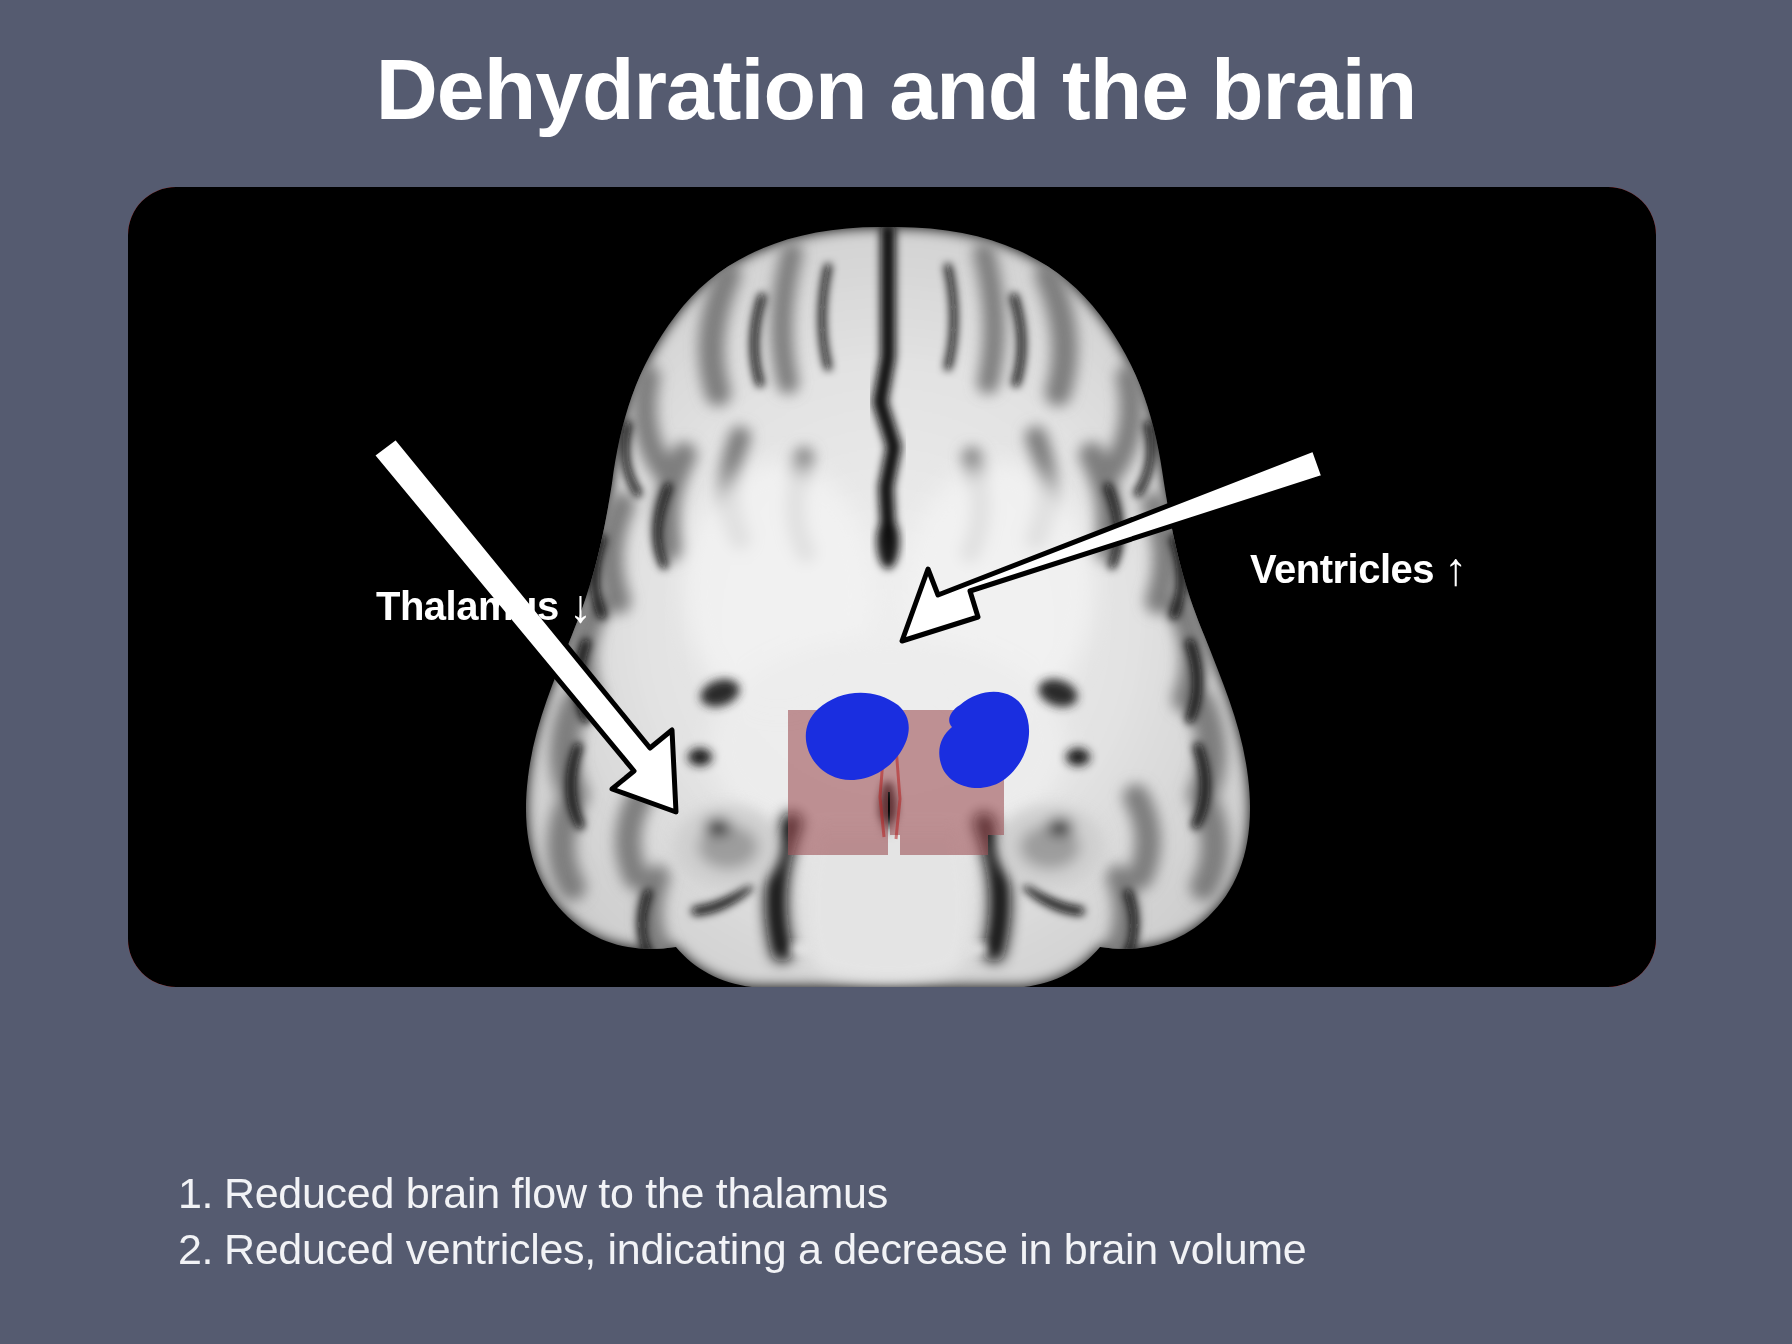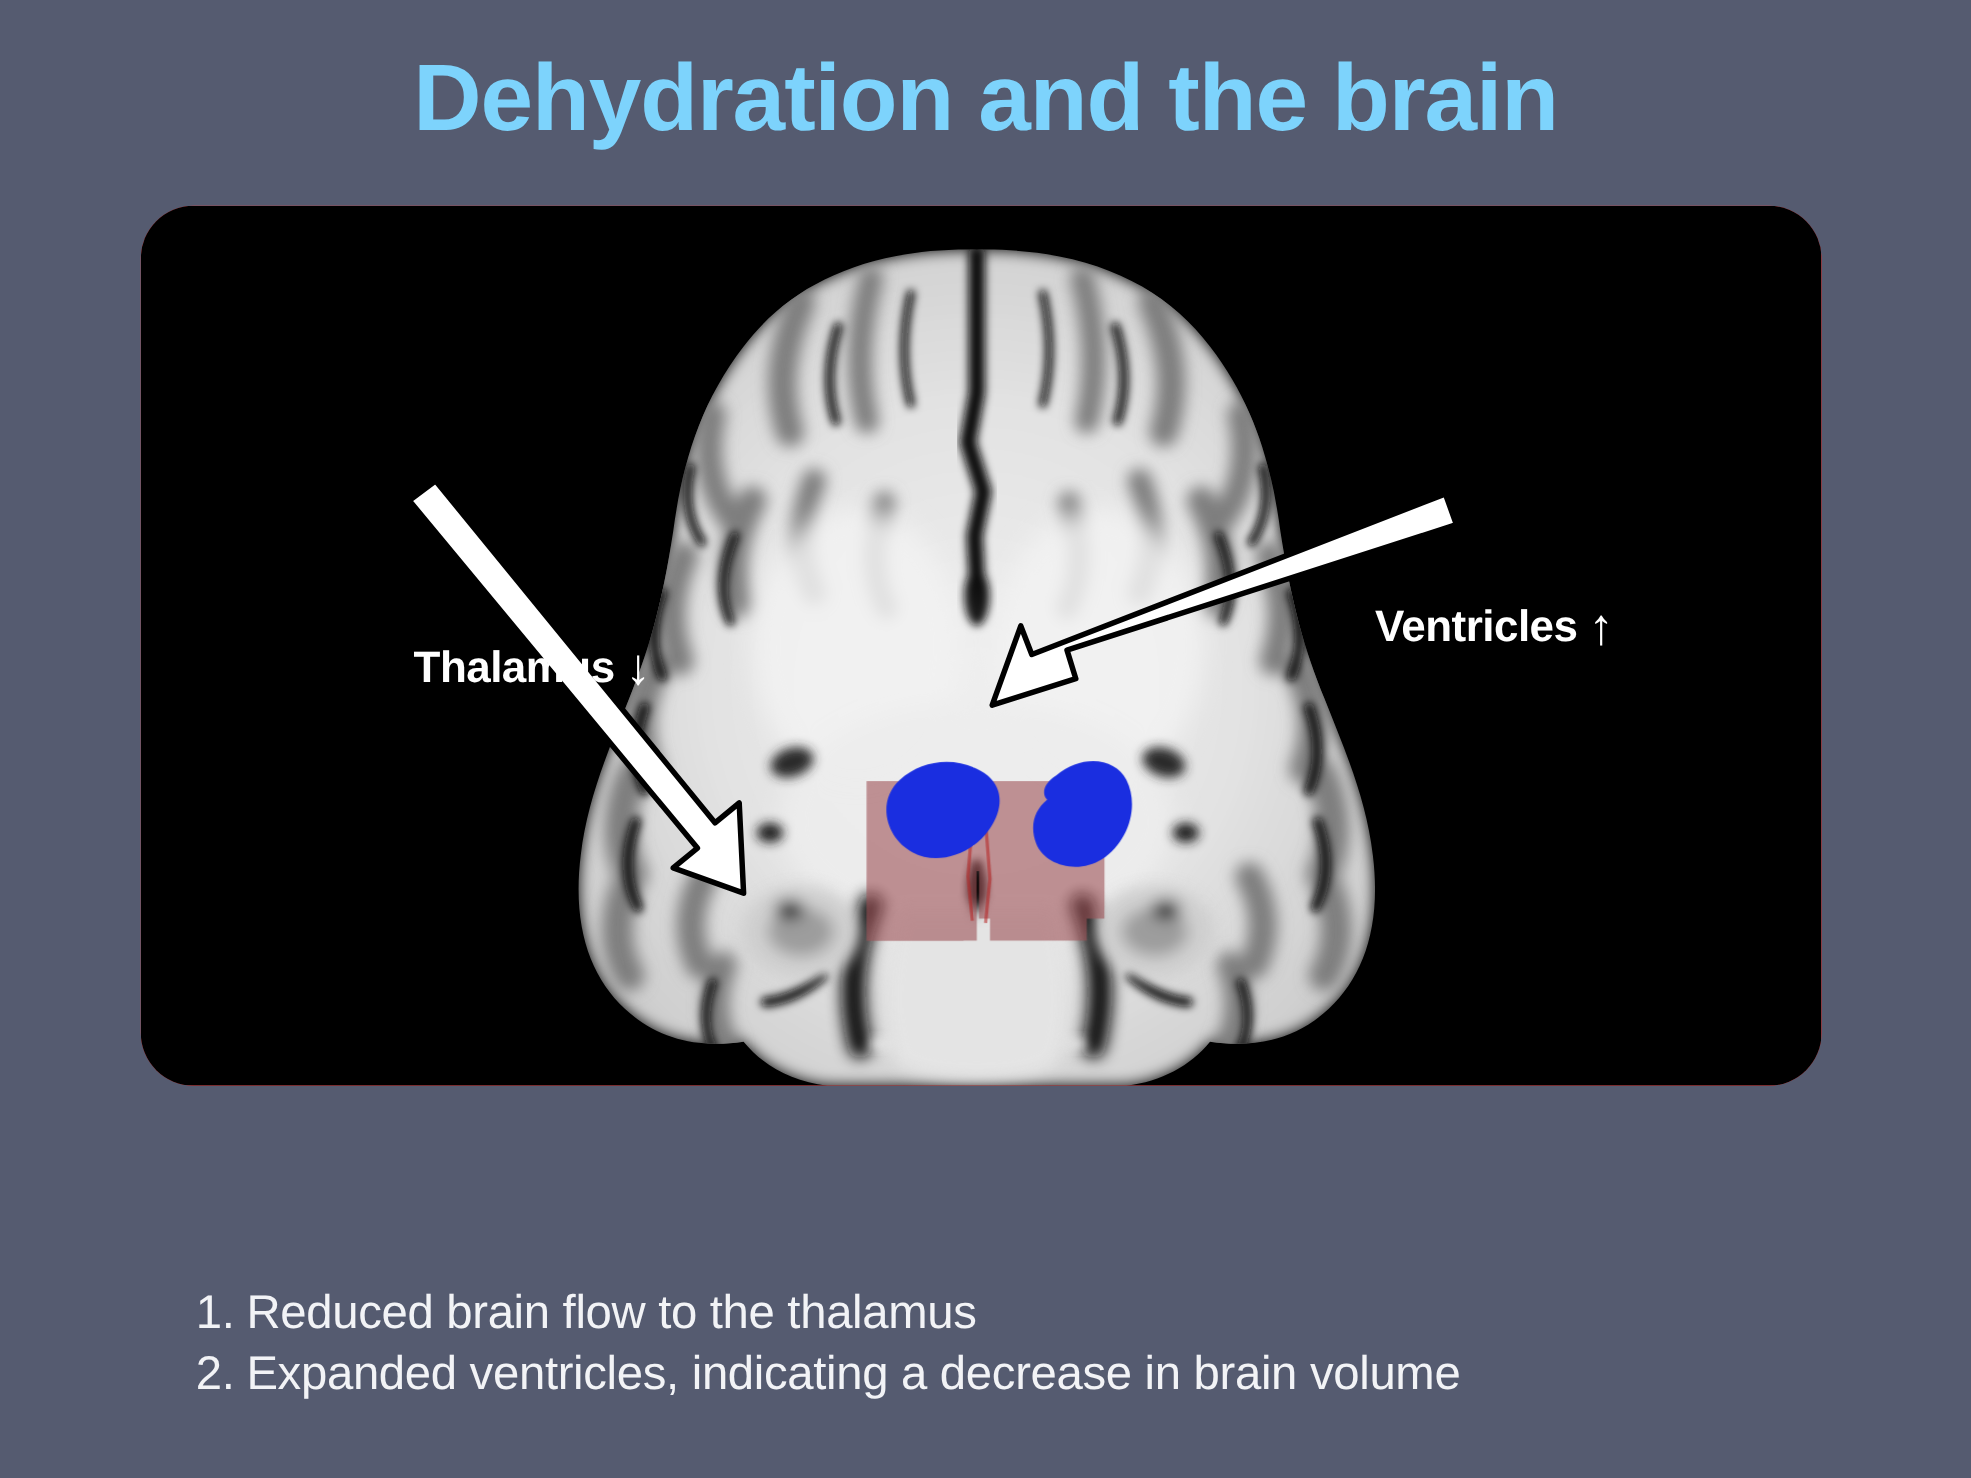--- a/index.html
+++ b/index.html
@@ -17,21 +17,21 @@
 
   
   .title {
     position:absolute;
     left:0; top:44px;
     width:1792px;
     text-align:center;
     font-size:86px;
     font-weight:bold;
     letter-spacing:-1px;
-    color:#7dd3fc;
+    color:#ffffff;
     line-height:1.05;
     font-family:"Liberation Sans", sans-serif;
   }
 
   
   .mri-panel {
     position:absolute;
     left:128px; top:187px;
     width:1528px; height:800px;
     background:#ef4444;
@@ -306,17 +306,17 @@
 
   </div>
 
   <div class="caption">
     <div class="caption-row">
       <span class="num">1.</span>
       <span class="txt">Reduced brain flow to the thalamus</span>
     </div>
     <div class="caption-row">
       <span class="num">2.</span>
-      <span class="txt">Expanded ventricles, indicating a decrease in brain volume</span>
+      <span class="txt">Reduced ventricles, indicating a decrease in brain volume</span>
     </div>
   </div>
 
 </div>
 
 </body></html>

